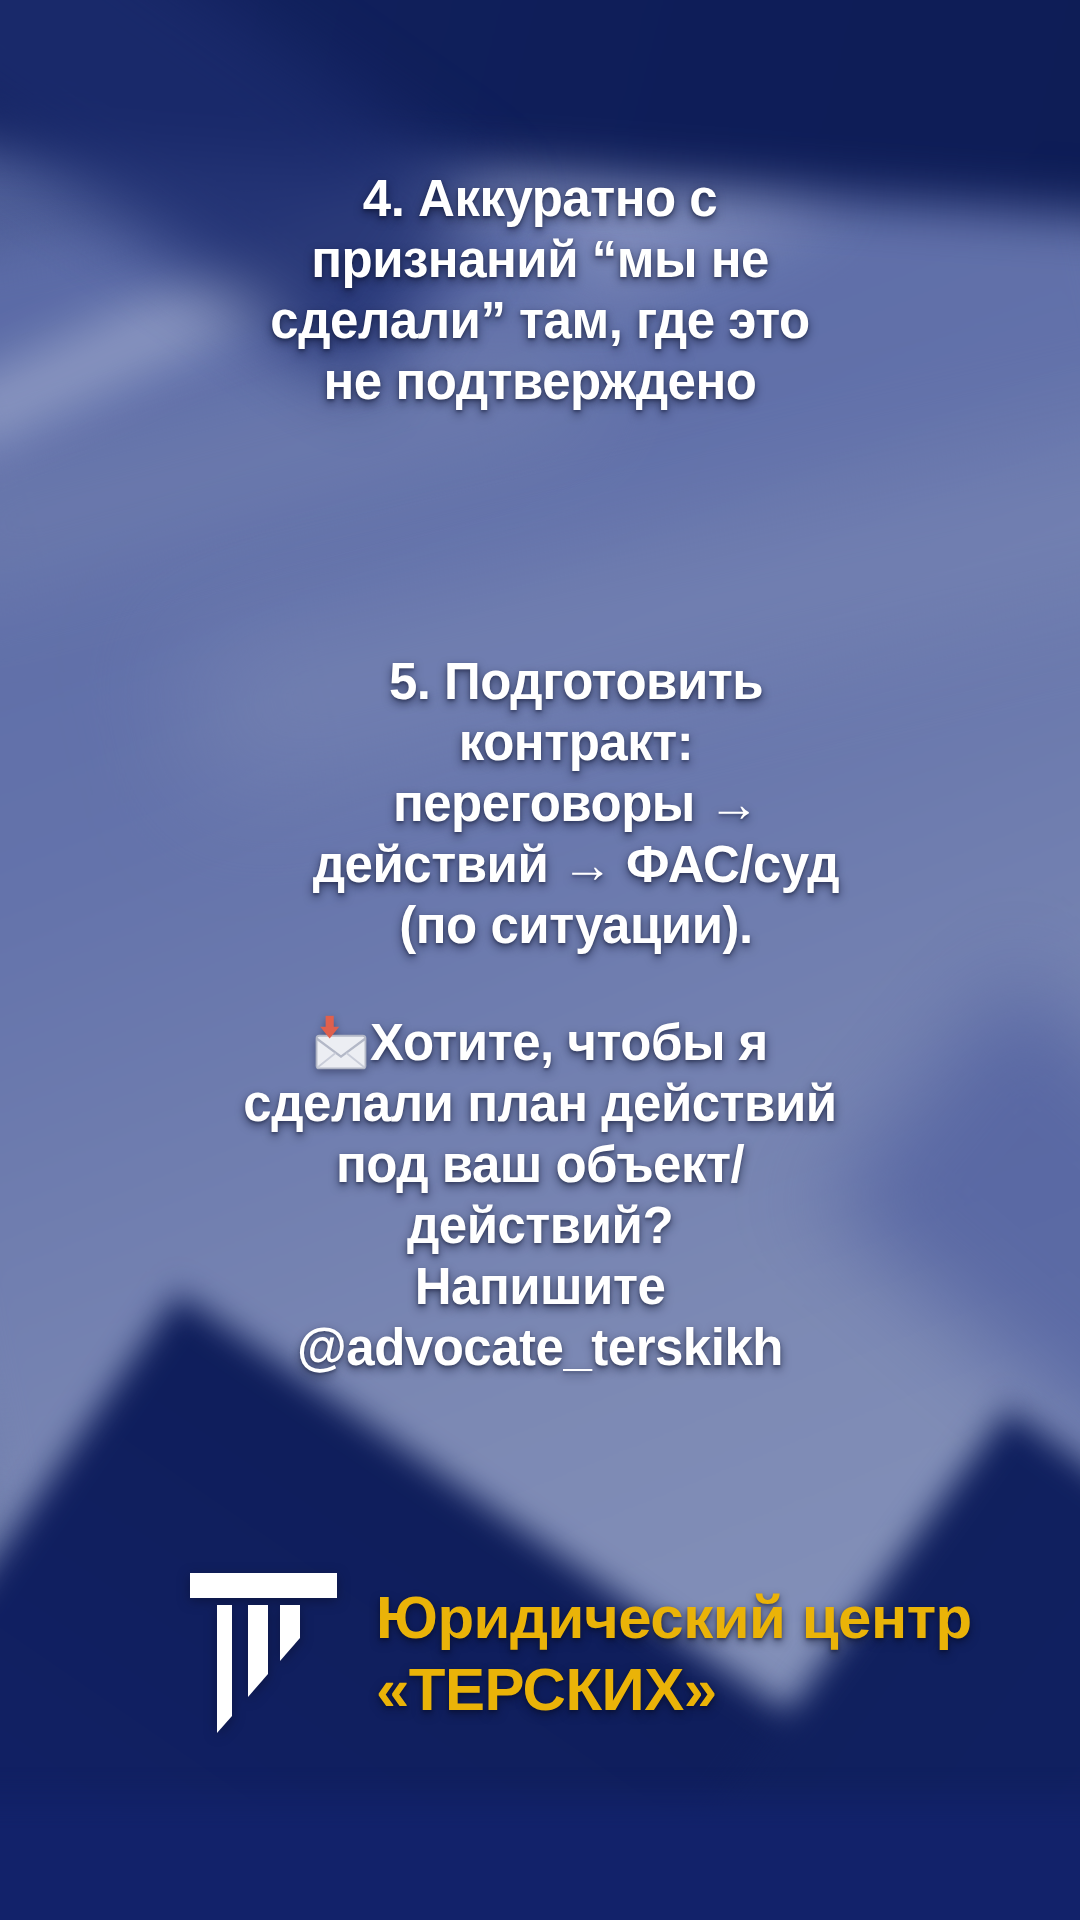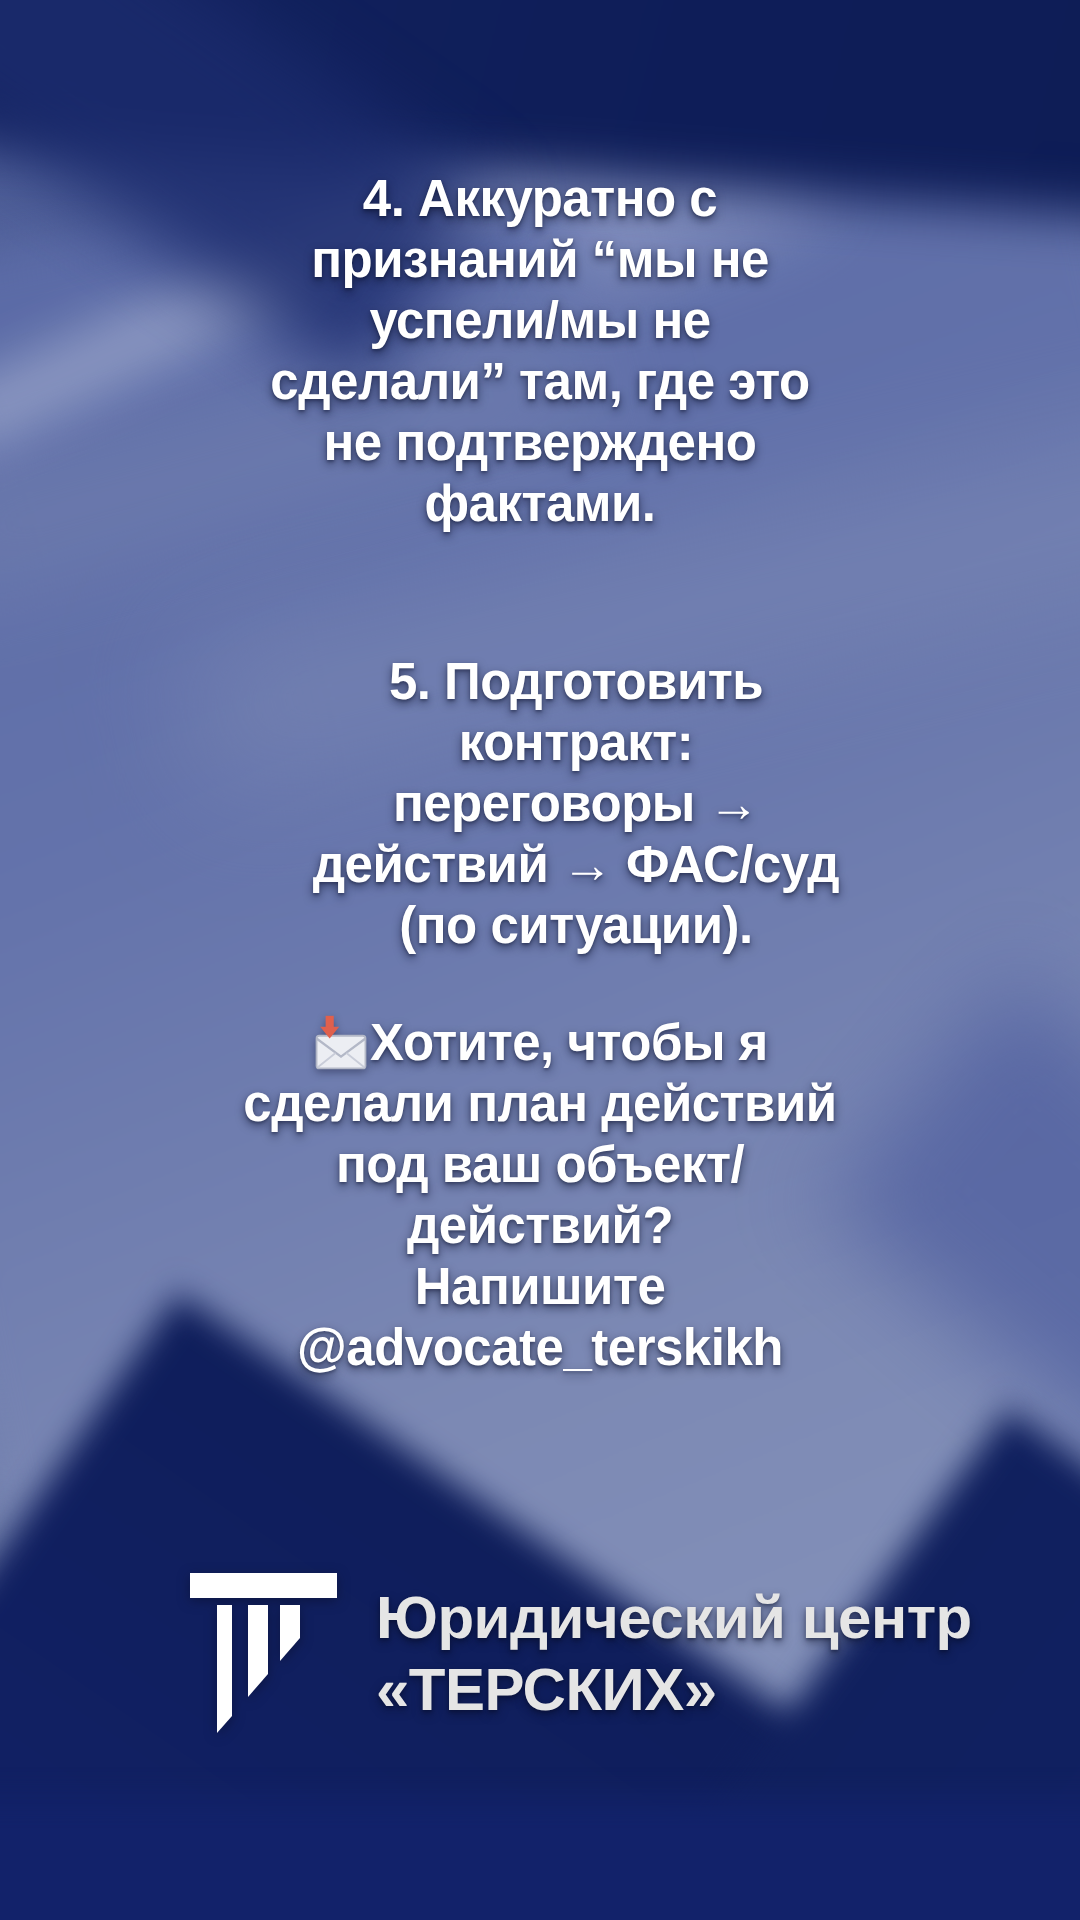--- a/index.html
+++ b/index.html
@@ -134,21 +134,21 @@
   .logo-svg {
     position: absolute;
     left: 185px; top: 1568px;
     width: 160px; height: 172px;
     filter: drop-shadow(0 3px 6px rgba(7,12,38,.5));
   }
   .org-name {
     position: absolute;
     left: 376px; top: 1582px;
     text-align: left;
-    color: #e5e5e5;
+    color: #eab308;
     font-weight: 700;
     font-size: 60px;
     line-height: 72px;
     letter-spacing: -0.5px;
     text-shadow: 0 4px 10px rgba(7,12,38,.55), 0 2px 3px rgba(7,12,38,.35);
   }
 </style>
 </head>
 <body>
 
@@ -163,24 +163,22 @@
   <div class="bg bg-top-dark"></div>
   <div class="bg bg-tl-band"></div>
   <div class="bg bg-right-streak"></div>
   <div class="bg bg-wedge-left"></div>
   <div class="bg bg-wedge-right"></div>
   <div class="bg bg-bottom"></div>
 
   <div class="text-block block1">
     <div class="line">4. Аккуратно с</div>
     <div class="line">признаний “мы не</div>
-    <div class="line">успели/мы не</div>
     <div class="line">сделали” там, где это</div>
     <div class="line">не подтверждено</div>
-    <div class="line">фактами.</div>
   </div>
 
   <div class="text-block block2">
     <div class="line">5. Подготовить</div>
     <div class="line">контракт:</div>
     <div class="line">переговоры →</div>
     <div class="line">действий → ФАС/суд</div>
     <div class="line">(по ситуации).</div>
   </div>
 

